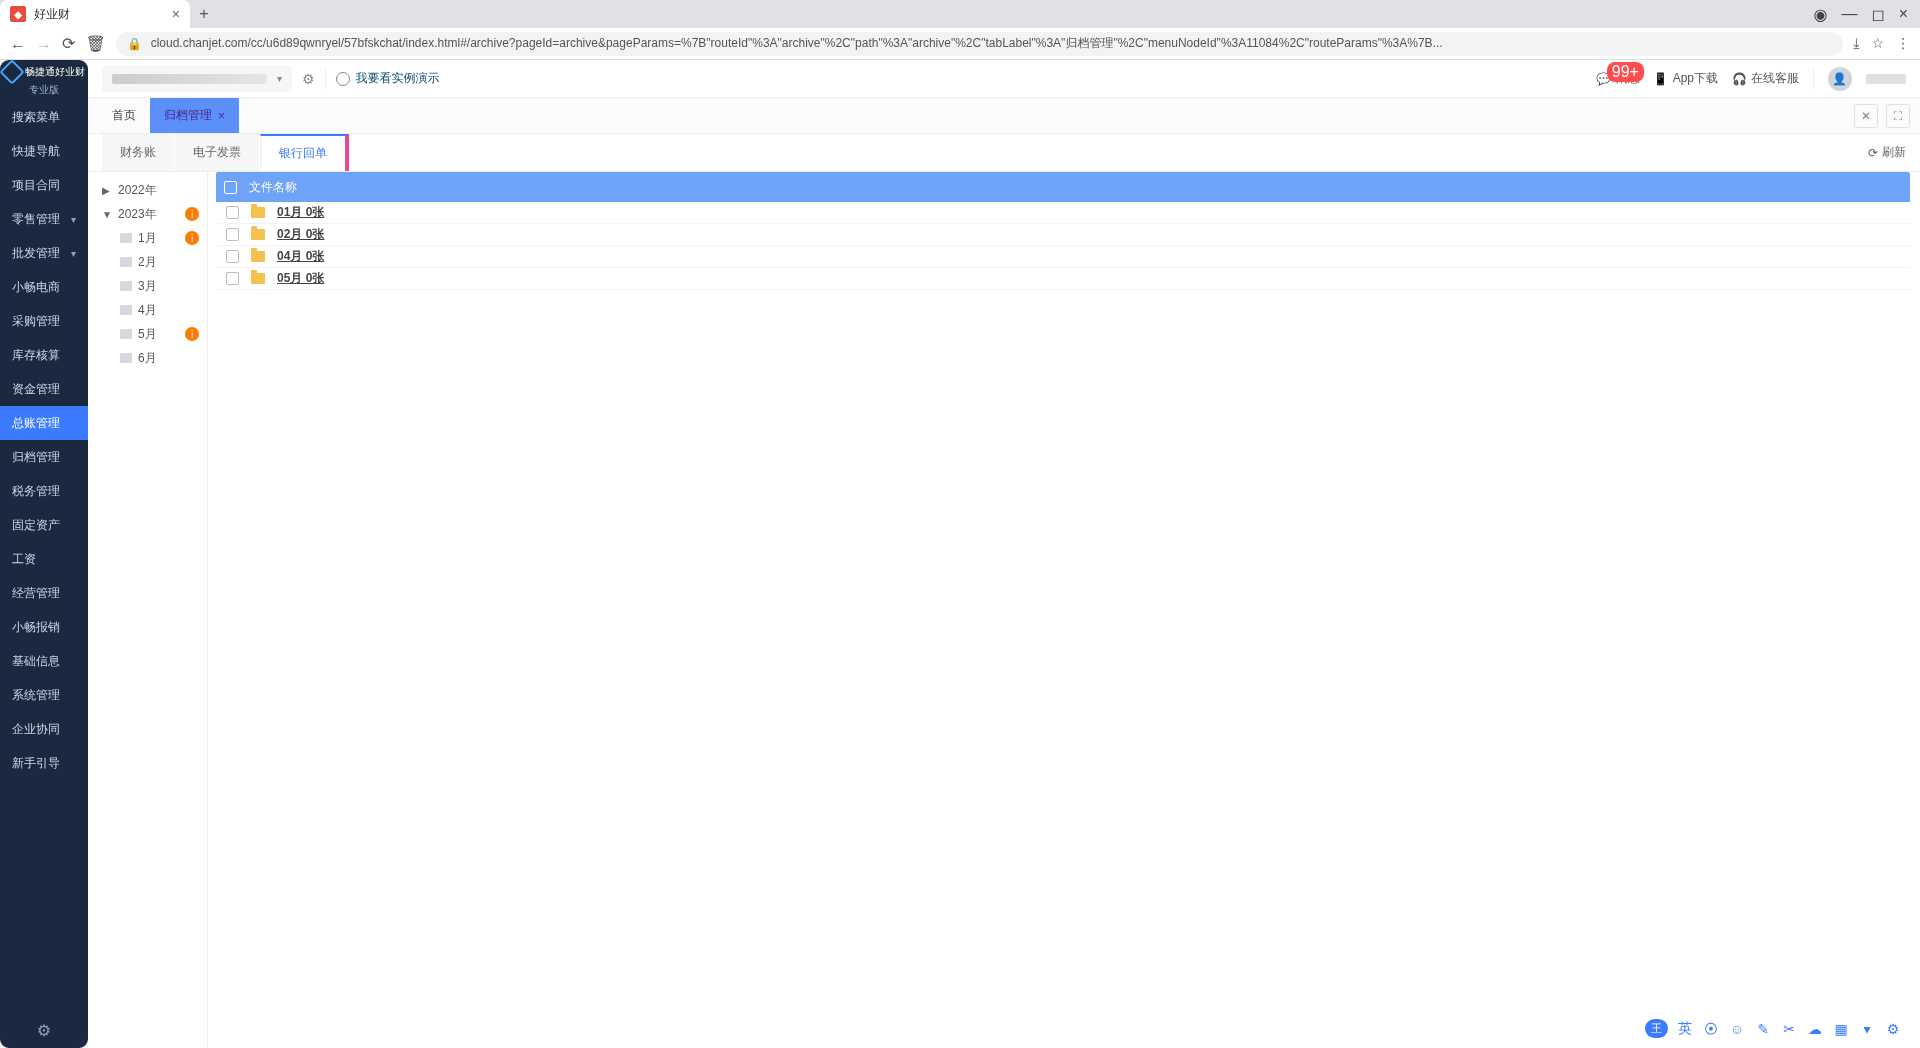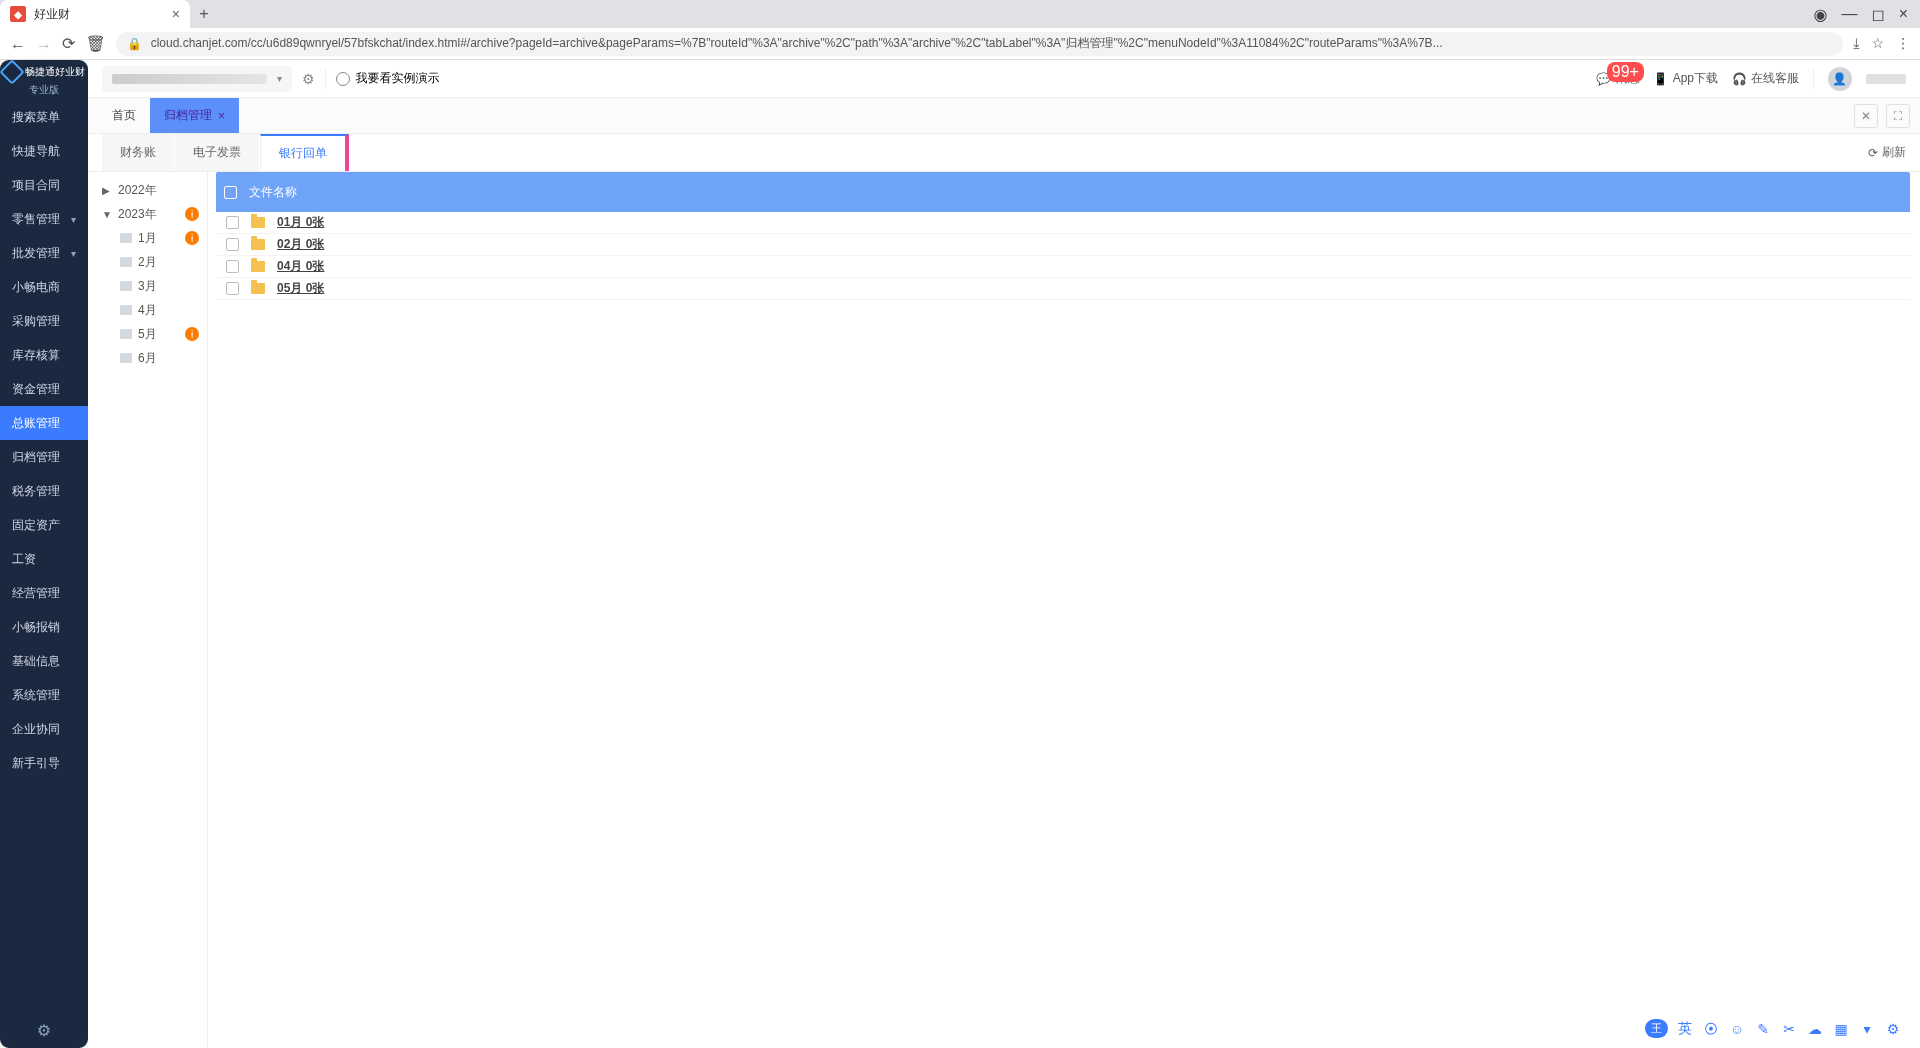--- a/index.html
+++ b/index.html
@@ -37,21 +37,21 @@
 .side-gear { height:36px; display:flex; align-items:center; justify-content:center; color:#8fa0bc; font-size:16px; cursor:pointer; }
 
 .main { flex:1; display:flex; flex-direction:column; background:#fff; }
 
 .topbar { height:38px; display:flex; align-items:center; padding:0 14px; gap:10px; border-bottom:1px solid #eee; }
 .company-box { background:#f5f6f8; height:26px; border-radius:4px; display:flex; align-items:center; padding:0 10px; gap:10px; width:190px;}
 .company-name { flex:1; color:#bbb; background:linear-gradient(90deg,#ccc,#e5e5e5); height:10px; border-radius:2px;}
 .company-chev { color:#888; font-size:10px;}
 .gear-sm { color:#888; font-size:14px; cursor:pointer;}
 .divider-v { width:1px; height:20px; background:#eee; }
-.demo-link { display:flex; align-items:center; gap:6px; color:#000000; font-size:12px; cursor:pointer;}
+.demo-link { display:flex; align-items:center; gap:6px; color:#0c4a6e; font-size:12px; cursor:pointer;}
 .demo-ring { width:14px; height:14px; border:1.5px solid #888; border-radius:50%; position:relative;}
 .topbar-right { margin-left:auto; display:flex; align-items:center; gap:14px; color:#555; font-size:12px;}
 .tb-item { display:flex; align-items:center; gap:4px; cursor:pointer; position:relative;}
 .badge { position:absolute; top:-8px; left:10px; background:#ff4d4f; color:#fff; font-size:16px; padding:1px 5px; border-radius:8px;}
 .avatar { width:24px; height:24px; background:#d0d4da; border-radius:50%; display:flex; align-items:center; justify-content:center; color:#fff;}
 .avatar-name { width:40px; height:10px; background:#e0e0e0; border-radius:2px;}
 
 .tabs-row { height:36px; display:flex; align-items:stretch; padding-left:10px; border-bottom:1px solid #eee; background:#fafbfc;}
 .page-tab { padding:0 14px; display:flex; align-items:center; gap:6px; font-size:12px; cursor:pointer; color:#555;}
 .page-tab.home { color:#444;}
@@ -70,21 +70,21 @@
 .tree-panel { width:120px; border-right:1px solid #eee; padding:6px 0;}
 .tree-item { display:flex; align-items:center; height:24px; cursor:pointer; color:#555; font-size:12px; position:relative;}
 .tree-item.year { padding-left:14px; gap:6px;}
 .tree-item.month { padding-left:32px; gap:6px;}
 .tree-toggle { font-size:10px; color:#666; width:10px; display:inline-block;}
 .folder-sm { width:12px; height:10px; background:#d4d9e0; border-radius:1px; position:relative;}
 .tree-label { flex:1;}
 .dot-alert { width:14px; height:14px; background:#ff7a00; border-radius:50%; color:#fff; display:flex; align-items:center; justify-content:center; font-size:10px; margin-right:8px;}
 
 .file-panel { flex:1; padding:0 10px 10px 8px;}
-.file-header { height:40px; background:#6fa3f7; color:#fff; display:flex; align-items:center; padding:0 8px; gap:12px; font-size:12px; border-radius:2px 2px 0 0;}
+.file-header { height:30px; background:#6fa3f7; color:#fff; display:flex; align-items:center; padding:0 8px; gap:12px; font-size:12px; border-radius:2px 2px 0 0;}
 .chk { width:13px; height:13px; border:1px solid #fff; border-radius:2px; background:transparent; cursor:pointer;}
 .chk.row { border-color:#bbb;}
 .file-row { height:22px; display:flex; align-items:center; padding:0 10px; gap:12px; font-size:12px; color:#444; border-bottom:1px solid #f3f3f3; cursor:pointer;}
 .file-row.selected { background:#e3eefd;}
 .folder-ic { width:14px; height:11px; background:#f4c04e; border-radius:1px; position:relative; flex-shrink:0;}
 .folder-ic::before { content:""; position:absolute; top:-3px; left:0; width:6px; height:3px; background:#f4c04e; border-radius:1px 1px 0 0;}
 .file-name { text-decoration:underline; color:#444;font-weight:bold;}
 
 .floating-bar { position:fixed; right:10px; bottom:6px; display:flex; align-items:center; gap:8px; background:rgba(255,255,255,0.9); padding:4px 8px; border-radius:6px; font-size:12px; color:#3b7cff;}
 .fb-icon { width:18px; height:18px; display:flex; align-items:center; justify-content:center; color:#3b7cff; font-size:14px; cursor:pointer;}

